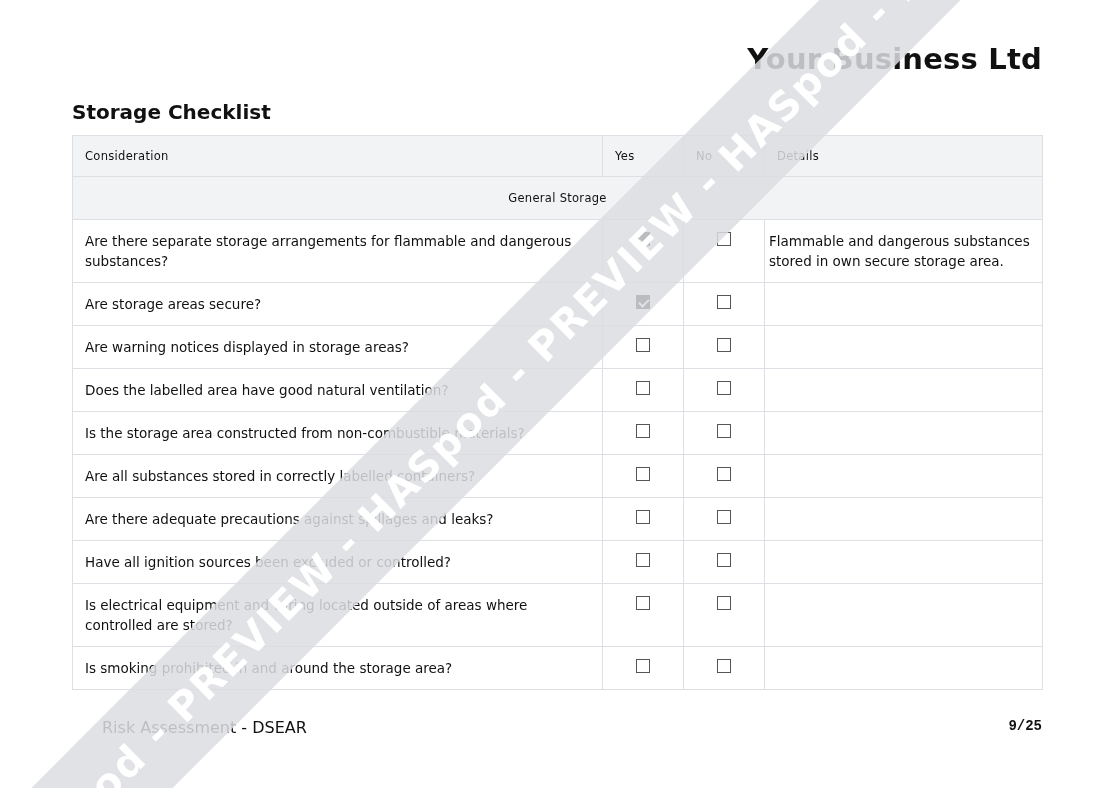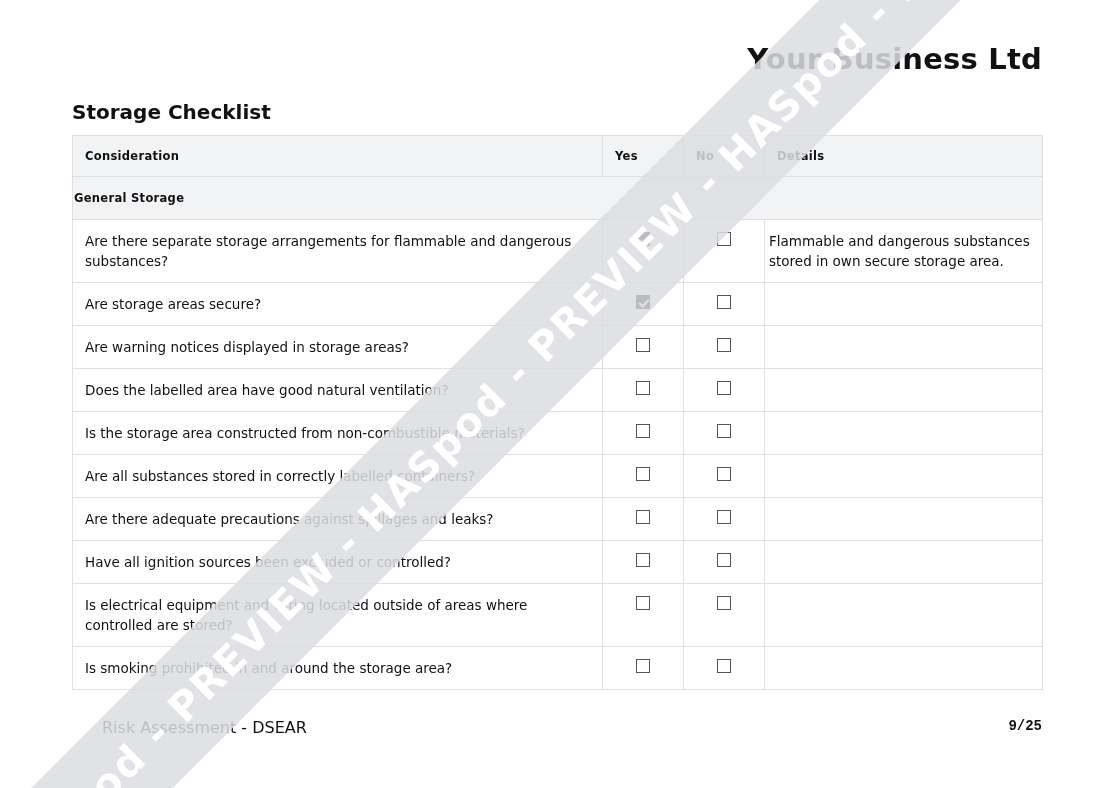--- a/index.html
+++ b/index.html
@@ -2,23 +2,23 @@
 <html><head>
 <meta charset="utf-8">
 <style>
   html, body { margin:0; padding:0; }
   body { width:1114px; height:788px; background:#ffffff; position:relative; overflow:hidden;
          font-family:"DejaVu Sans", sans-serif; color:#111; }
   .company { position:absolute; right:72px; top:42px; font-size:29px; font-weight:bold; letter-spacing:0.2px;text-align:center; }
   .title { position:absolute; left:72px; top:100px; font-size:20px; font-weight:bold; }
   table { position:absolute; left:72px; top:135px; width:971px; border-collapse:collapse; font-size:13.5px; }
   td, th { border:1px solid #dcdfe4; vertical-align:top; text-align:left; }
-  th { background:#f2f3f5; font-size:11.5px; font-weight:bold; height:40px; vertical-align:middle; padding:0 12px; letter-spacing:0.3px; }
+  th { background:#f2f3f5; font-size:11.5px; font-weight:normal; height:40px; vertical-align:middle; padding:0 12px; letter-spacing:0.3px; }
   th.c { text-align:left; }
-  .section td { background:#f2f3f5; font-weight:bold; font-size:11.5px; height:40px; vertical-align:middle; letter-spacing:0.3px; }
+  .section td { background:#f2f3f5; text-align:center; font-weight:normal; font-size:11.5px; height:40px; vertical-align:middle; letter-spacing:0.3px; }
   td.q { padding:11px 12px; line-height:20px; width:505px; }
   td.cb { width:78px; text-align:center; padding-top:12px; }
   td.det { padding:11px 4px; line-height:20px; }
   .box { display:inline-block; width:14px; height:14px; border:1px solid #555; box-sizing:border-box; background:#fff; position:relative; }
   .box.checked { background:#000; border-color:#000; }
   .box.checked::after { content:""; position:absolute; left:4px; top:1px; width:4px; height:8px; border:solid #fff; border-width:0 2px 2px 0; transform:rotate(45deg); }
   .footer-left { position:absolute; left:72px; top:718px; font-size:16px;margin-left:30px; }
   .footer-right { position:absolute; right:72px; top:718px; font-size:14px; font-weight:bold;font-family:Liberation Mono, monospace; }
   .watermark { position:absolute; left:-200px; top:340px; width:1400px; height:100px; background:rgba(220,221,224,0.85);
                transform:rotate(-45deg); transform-origin:center; color:#fff; font-size:40px; font-weight:bold;

